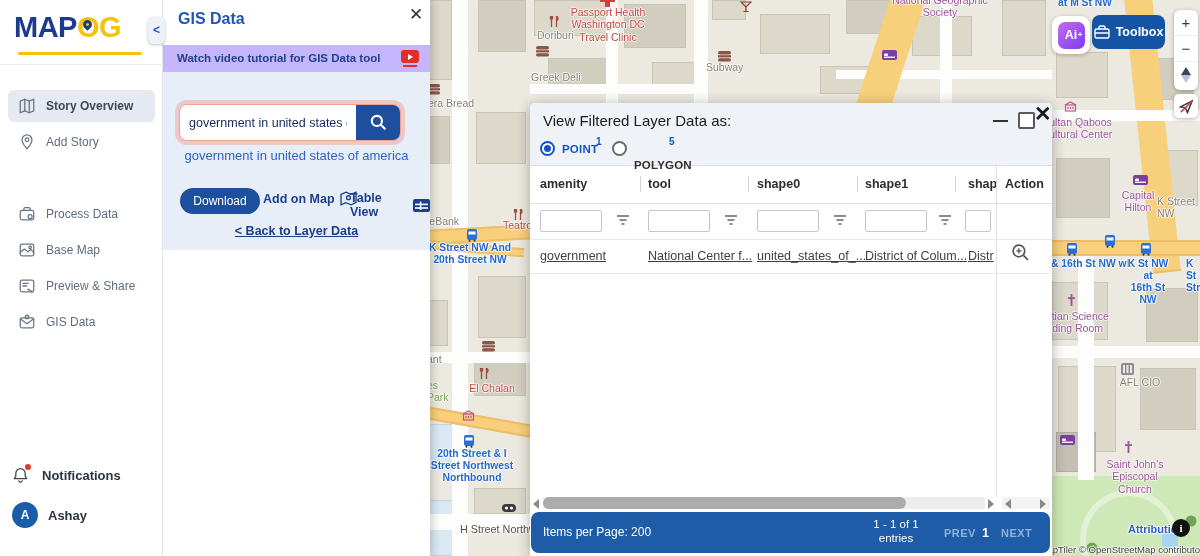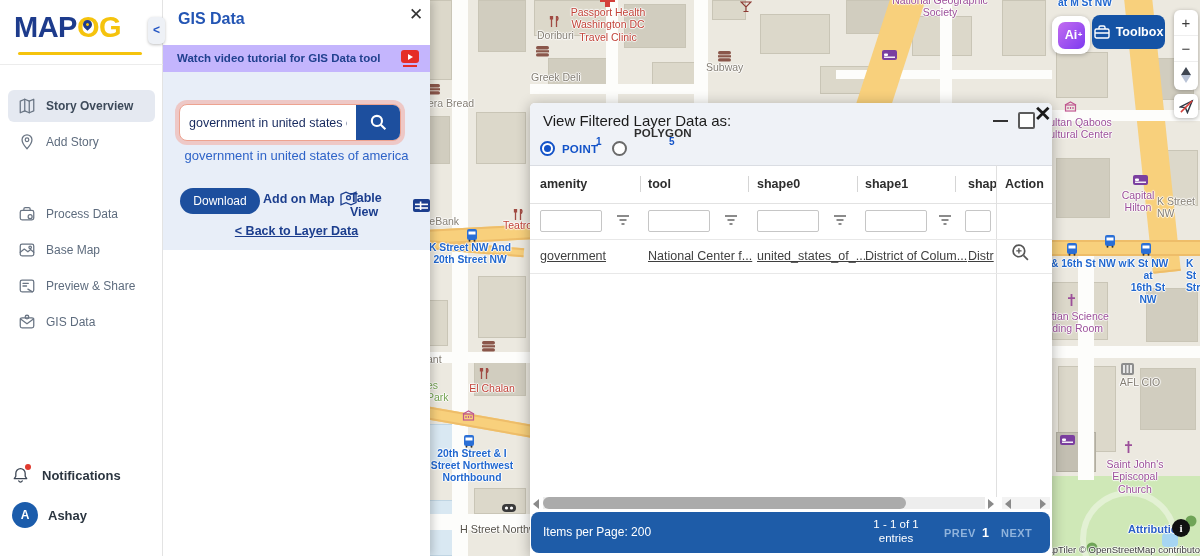--- a/index.html
+++ b/index.html
@@ -103,21 +103,21 @@
   .win-max{position:absolute;left:488px;top:9px;width:13px;height:13px;border:2px solid #5a5a5a;border-radius:2px;background:#fdfdfd;cursor:pointer;}
   .win-close{position:absolute;left:504px;top:-2px;font-size:21px;font-weight:600;color:#1a1a1a;cursor:pointer;line-height:1.2;}
   .radio{position:absolute;width:15px;height:15px;border-radius:50%;box-sizing:border-box;background:#fff;cursor:pointer;}
   .radio.sel{border:2px solid #1353c8;}
   .radio.sel::after{content:"";position:absolute;left:2px;top:2px;width:7px;height:7px;background:#1353c8;border-radius:50%;}
   .radio.un{border:2px solid #6a6a6a;}
   .r-point{left:10px;top:38px;}
   .r-poly{left:82px;top:38px;}
   .rlab{position:absolute;font-size:11.5px;letter-spacing:.2px;}
   .rlab.point{left:32px;top:40px;color:#1353c8;font-weight:700;}
-  .rlab.poly{left:104px;top:24px;color:#2e2e2e;font-weight:600;}
+  .rlab.poly{left:104px;top:56px;color:#2e2e2e;font-weight:600;}
   .rsup{position:absolute;font-size:10px;font-weight:700;color:#1353c8;}
   .sup1{left:66px;top:33px;}
   .sup5{left:139px;top:33px;}
   .th-row{position:absolute;left:0;top:62px;width:522px;height:38px;border-bottom:1px solid #e2e2e2;}
   .th{position:absolute;top:12px;font-size:12.5px;font-weight:700;color:#2d2d2d;}
   .colsep{position:absolute;top:11px;width:1px;height:16px;background:#d5d5d5;}
   .action-border{position:absolute;left:466px;top:62px;width:1px;height:332px;background:#e0e0e0;}
   .filter-row{position:absolute;left:0;top:100px;width:522px;height:36px;border-bottom:1px solid #e8e8e8;overflow:hidden;}
   .f-input{position:absolute;top:7px;width:62px;height:22px;border:1px solid #c6c6c6;border-radius:2px;font-family:inherit;
     font-size:11px;padding:0 4px;box-sizing:border-box;}

